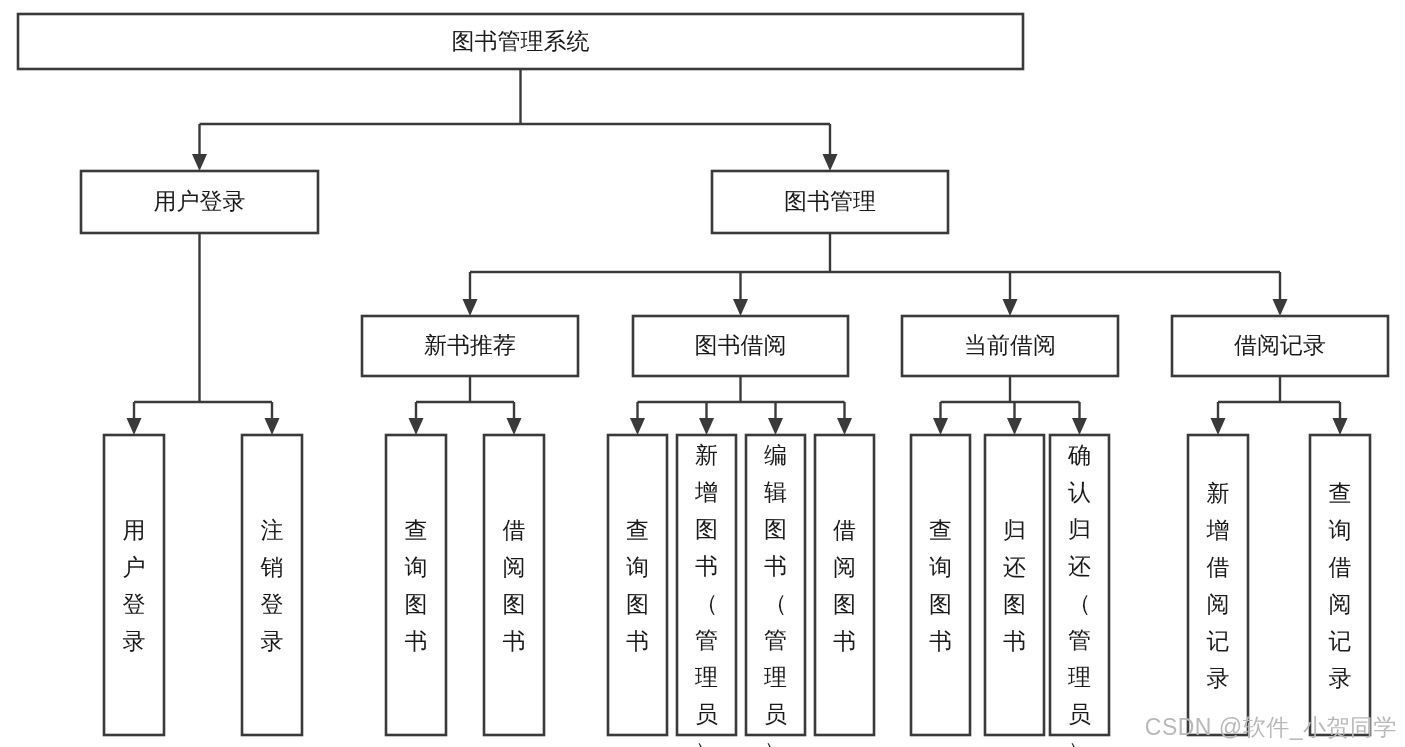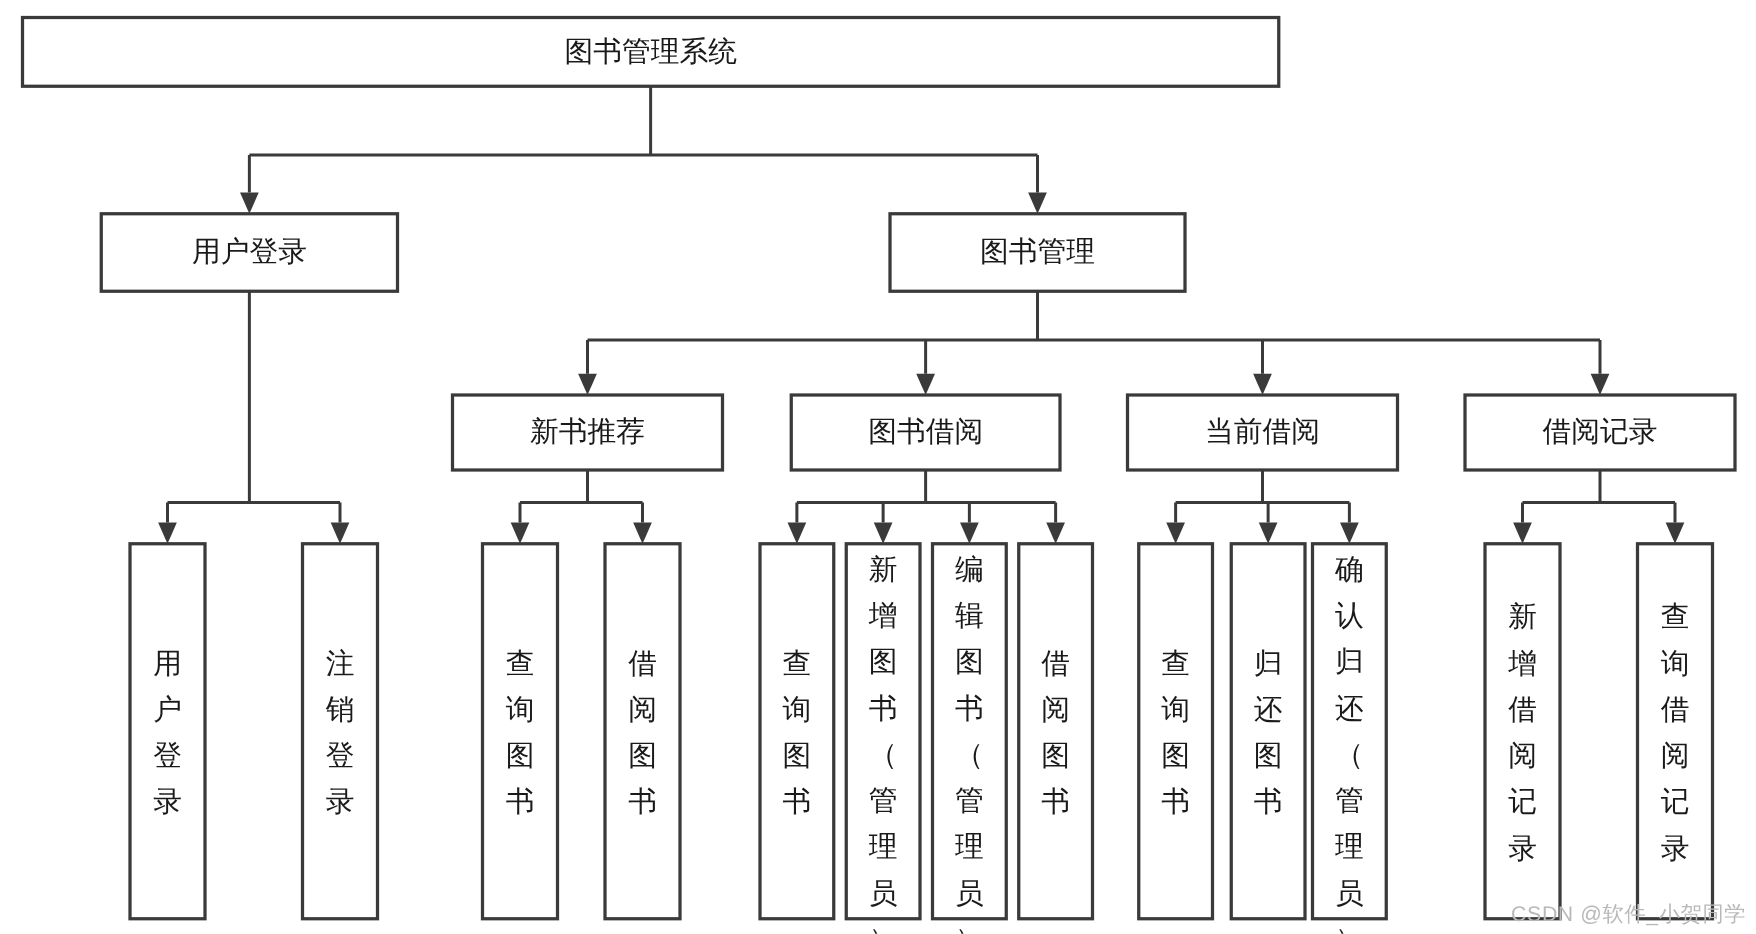--- a/index.html
+++ b/index.html
@@ -52,21 +52,21 @@
     font-family: "Liberation Sans", "DejaVu Sans", sans-serif;
     font-size: 23px;
     fill: #1a1a1a;
     text-anchor: middle;
   }
   .watermark {
     position: absolute;
     right: 8px;
     bottom: 4px;
     font-family: "Liberation Sans", "DejaVu Sans", sans-serif;
-    font-size: 17px;
+    font-size: 23px;
     color: #b9b9b9;
     letter-spacing: 0.5px;
     white-space: nowrap;
     user-select: none;
   }
 </style>
 </head>
 <body>
 
 <div id="diagram-root">

